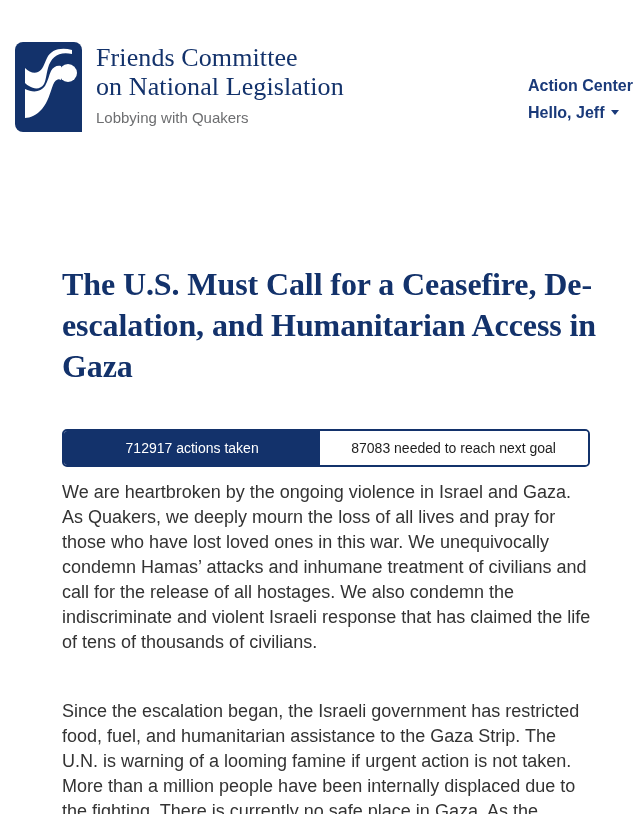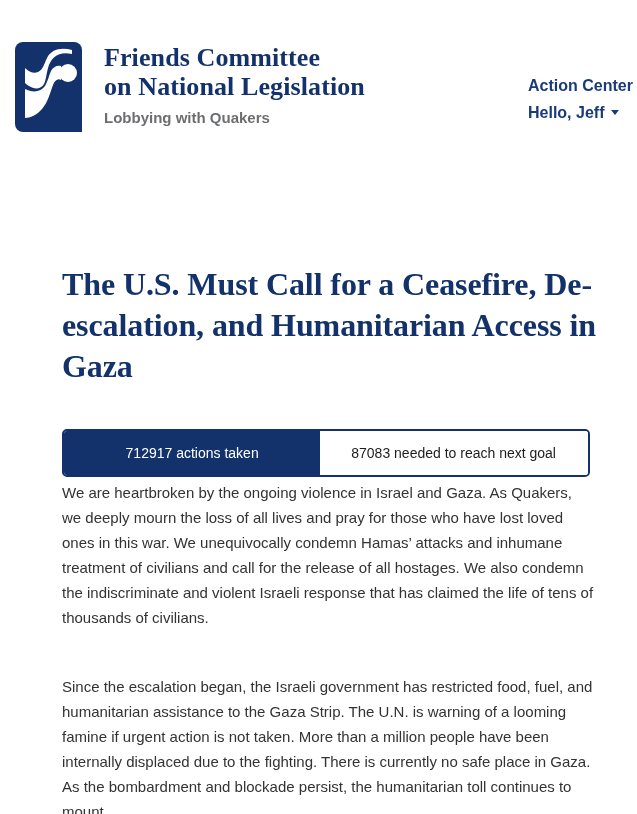--- a/index.html
+++ b/index.html
@@ -33,23 +33,22 @@
   }
 
   .logo-mark {
     width: 67px;
     height: 90px;
     flex: 0 0 auto;
     display: block;
   }
 
   .wordmark-block {
-    margin-left: 22px;
+    margin-left: 14px;
     padding-top: 1px;
-    font-weight: bold;
   }
 
   .wordmark {
     font-family: "Liberation Serif", serif;
     color: #13326b;
     font-size: 26px;
     line-height: 29px;
     letter-spacing: 0.1px;
     white-space: nowrap;
   }
@@ -111,21 +110,21 @@
     line-height: 41px;
     color: #13326b;
     letter-spacing: -0.1px;
   }
 
   .progress-wrap {
     position: absolute;
     left: 62px;
     top: 269px;
     width: 528px;
-    height: 48px;
+    height: 38px;
     box-sizing: border-box;
     border: 2px solid #13326b;
     border-radius: 5px;
     background: #ffffff;
     overflow: hidden;
     display: flex;
     align-items: stretch;
   }
 
   .progress-fill {
@@ -156,21 +155,21 @@
   .body-copy {
     position: absolute;
     left: 62px;
     top: 320px;
     width: 532px;
   }
 
   .body-copy p {
     margin: 0 0 44px 0;
     font-family: "Liberation Sans", sans-serif;
-    font-size: 15px;
+    font-size: 18px;
     line-height: 25px;
     color: #333333;
   }
 </style>
 </head>
 <body>
 
 <div class="site-header">
 
   <div class="brand">

